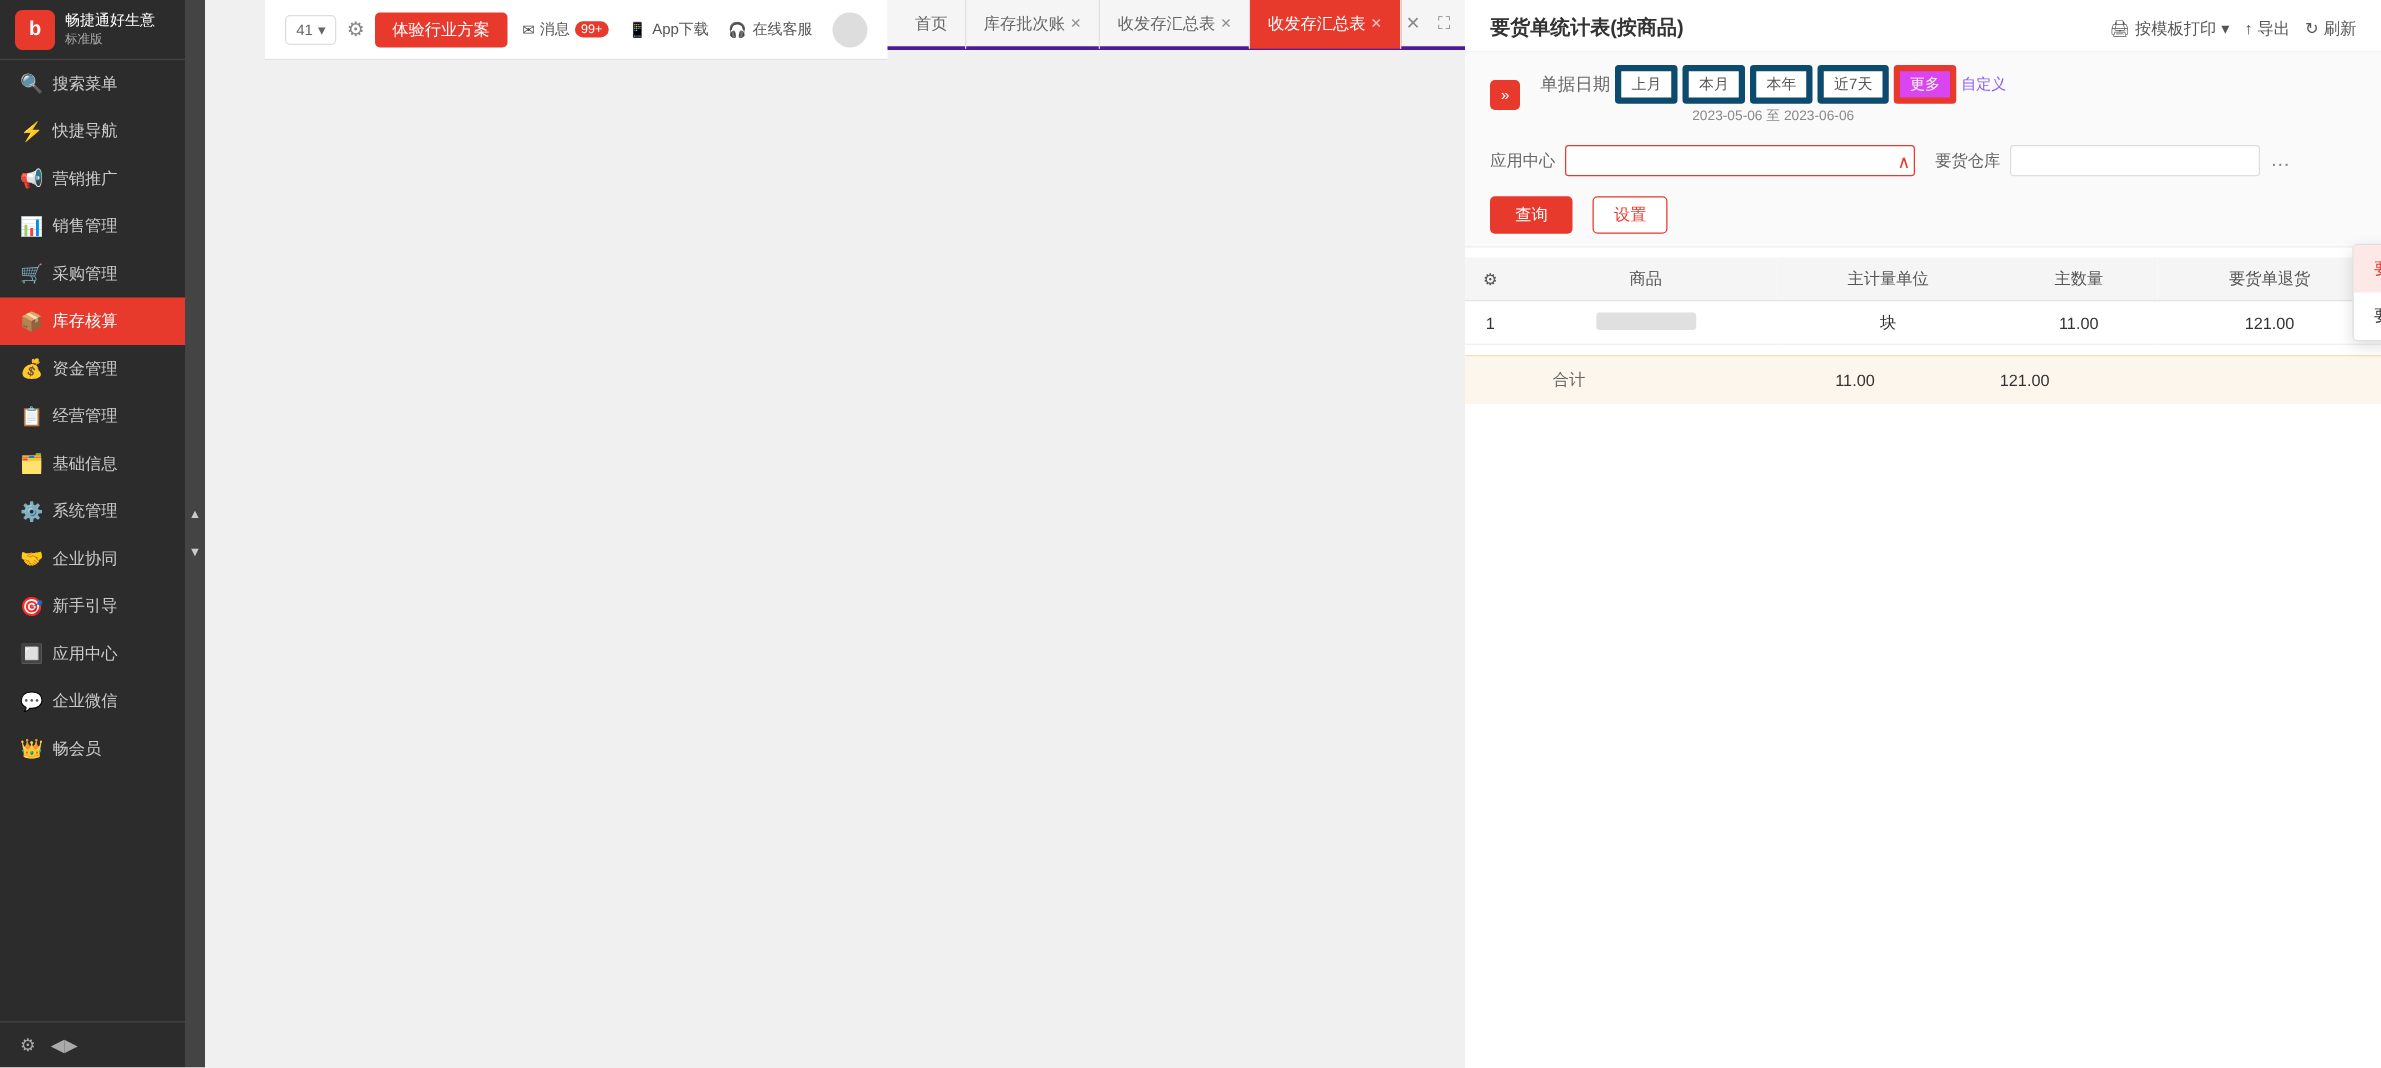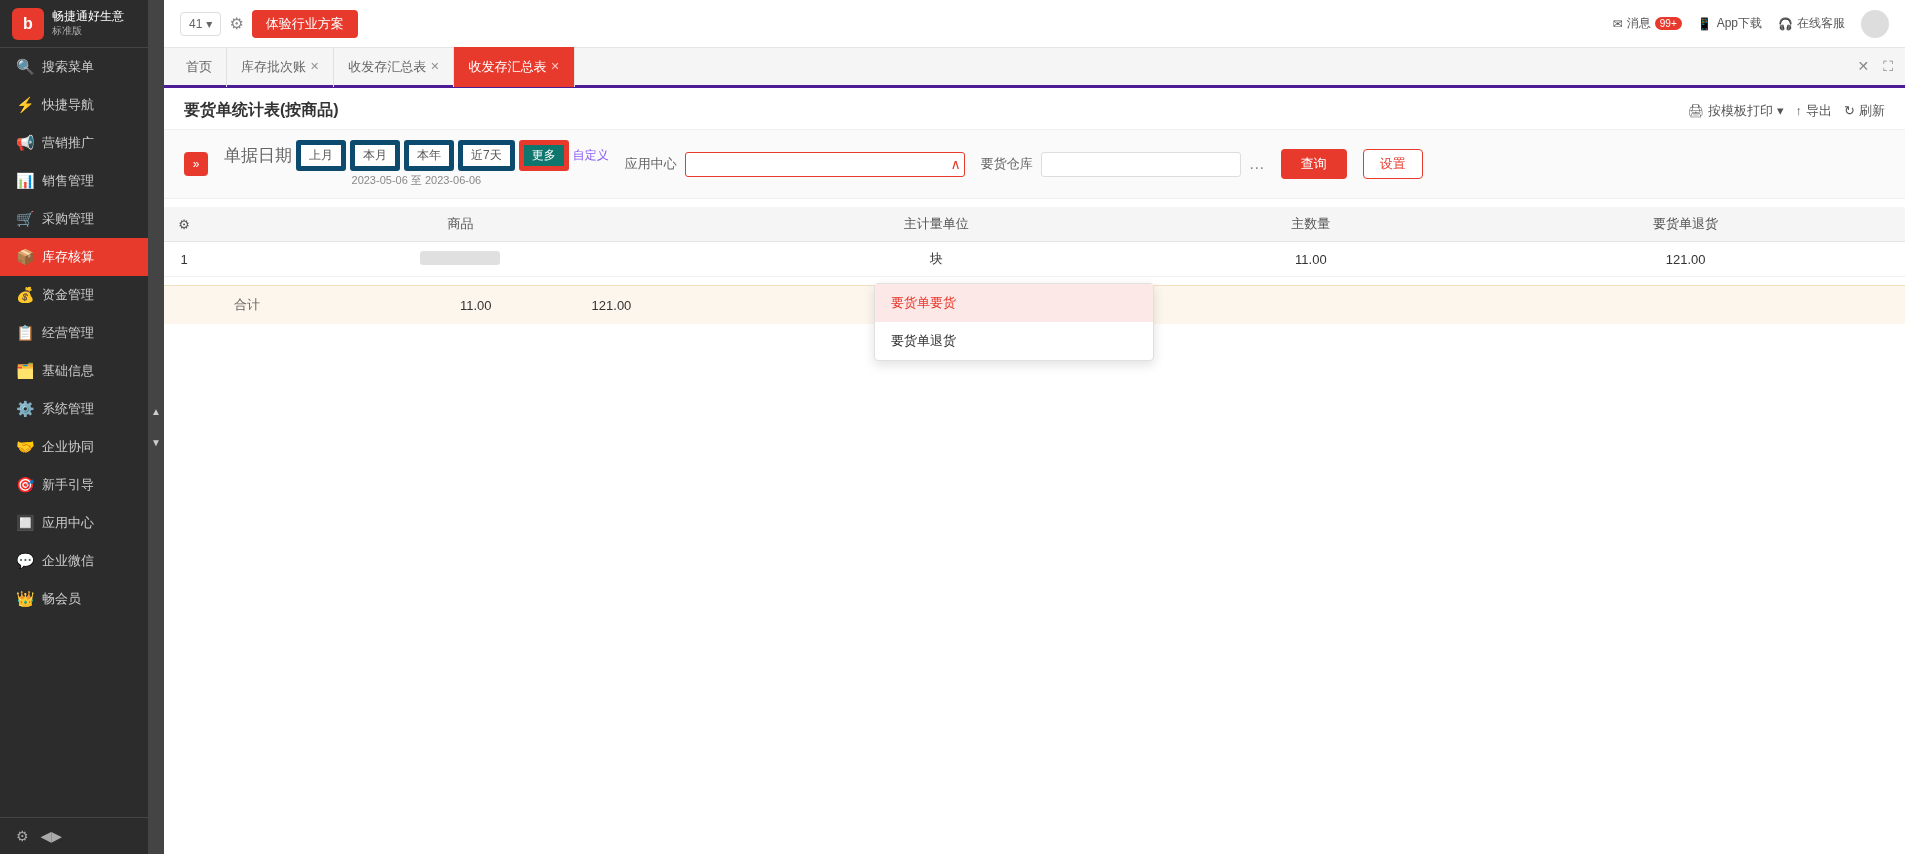--- a/index.html
+++ b/index.html
@@ -63,22 +63,22 @@
       display: flex; flex-direction: column; align-items: center; justify-content: center;
       cursor: pointer;
       flex-shrink: 0;
     }
     .sidebar-scroll-btn span { color: #ccc; font-size: 10px; }
 
     
     .main {
       flex: 1;
       display: flex;
-      flex-direction: column;
       overflow: hidden;
+      padding-left: 48px;
     }
 
     
     .topbar {
       background: #fff;
       height: 48px;
       display: flex;
       align-items: center;
       padding: 0 16px;
       border-bottom: 1px solid #e5e5e5;
@@ -177,34 +177,34 @@
     }
     .expand-btn {
       width: 24px; height: 24px;
       background: #e8392d;
       color: white;
       display: flex; align-items: center; justify-content: center;
       border-radius: 4px;
       cursor: pointer;
       font-size: 12px;
     }
-    .filter-label { color: #666; font-size: 17px; }
+    .filter-label { color: #666; font-size: 14px; }
     .filter-date-group { display: flex; align-items: center; flex-direction: column; gap: 2px; }
     .date-btns { display: flex; gap: 4px; align-items: center; }
     .date-btn {
       padding: 2px 8px;
       border: 5px solid #0c4a6e;
       border-radius: 3px;
       font-size: 12px;
       cursor: pointer;
       color: #555;
       background: white;
     }
     .date-btn.more {
-      background: #0f766e;
+      background: #d946ef;
       color: white;
       border-color: #e8392d;
     }
     .date-custom { color: #8b5cf6; font-size: 12px; cursor: pointer; font-family: Liberation Mono, monospace; }
     .date-range { color: #888; font-size: 11px; }
 
     .filter-type-group { display: flex; align-items: center; gap: 8px; }
     .filter-type-label { color: #666; font-size: 13px; }
     .filter-type-input {
       width: 280px;

